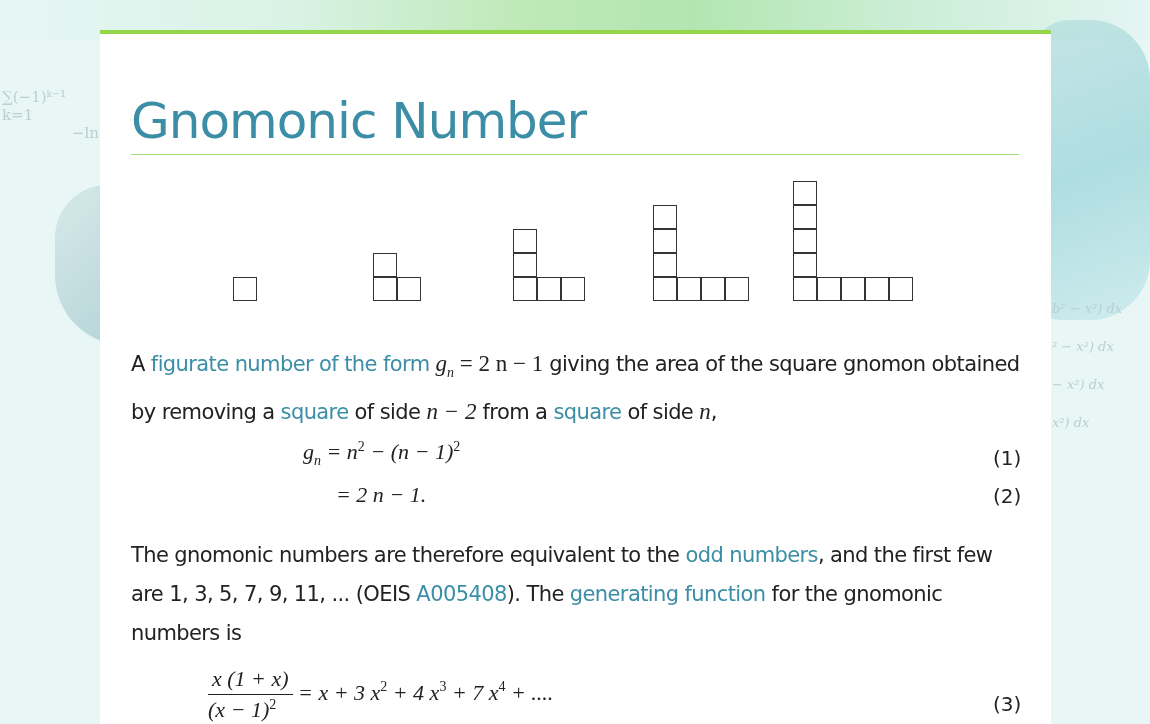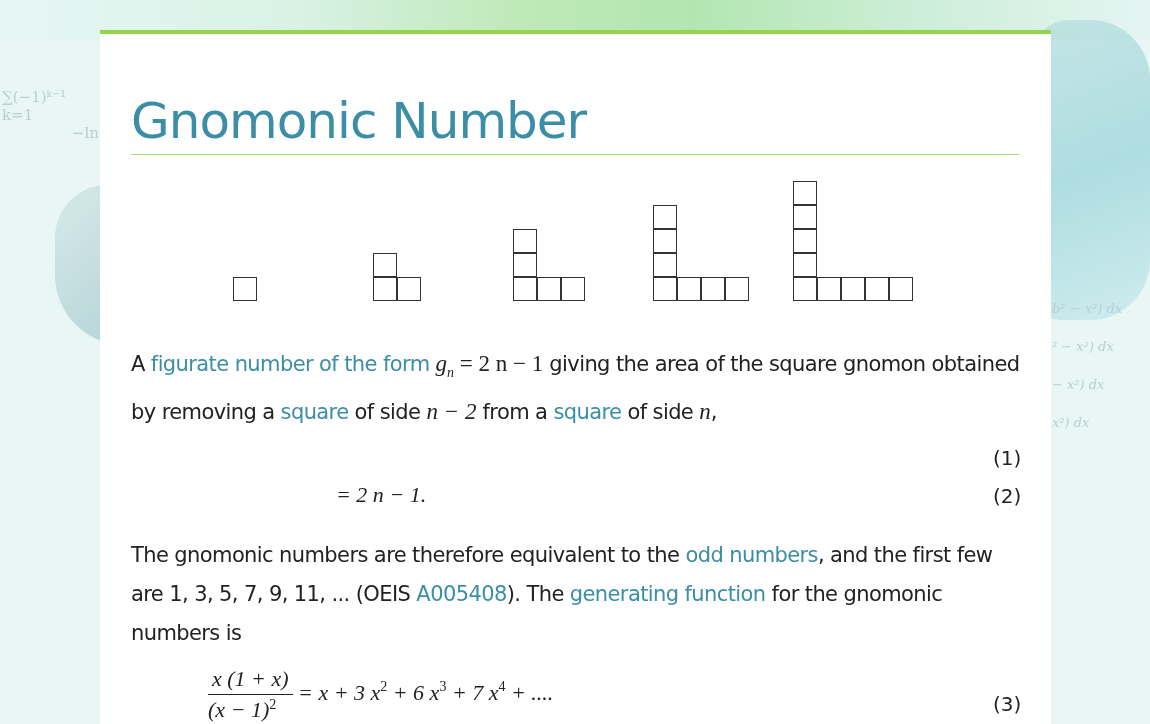--- a/index.html
+++ b/index.html
@@ -117,28 +117,31 @@
     <div class="cell" style="left:611px;top:100px"></div>
     <div class="cell" style="left:635px;top:100px"></div>
     <div class="cell" style="left:659px;top:100px"></div>
   </div>
 
   <div class="para" style="top:310px">
     <span>A </span><a href="#">figurate number of the form</a>
     <span class="m"><span>g</span><sub>n</sub></span><span class="mr"> = 2 n − 1</span><span> giving the area of the square gnomon obtained by removing a </span><a href="#">square</a><span> of side </span><span class="m">n − 2</span><span> from a </span><a href="#">square</a><span> of side </span><span class="m">n</span><span>,</span>
   </div>
 
+  <div class="eq" style="left:203px;top:405px">
+    <i>g</i><sub><i>n</i></sub><i> = n</i><sup>2</sup><i> − (n − 1)</i><sup>2</sup>
+  </div>
   <div class="eqnum" style="top:412px">(1)</div>
 
   <div class="eq" style="left:236px;top:448px">
     <i>= 2 n − 1.</i>
   </div>
   <div class="eqnum" style="top:450px">(2)</div>
 
   <div class="para" style="top:502px">
     <span>The gnomonic numbers are therefore equivalent to the </span><a href="#">odd numbers</a><span>, and the first few are 1, 3, 5, 7, 9, 11, ... (OEIS </span><a href="#">A005408</a><span>). The </span><a href="#">generating function</a><span> for the gnomonic numbers is</span>
   </div>
 
   <div class="eq" style="left:108px;top:632px">
-    <span class="frac"><span class="num"><i>x (1 + x)</i></span><span class="den"><i>(x − 1)</i><sup>2</sup></span></span><i> = x + 3 x</i><sup>2</sup><i> + 6 x</i><sup>3</sup><i> + 7 x</i><sup>4</sup><i> + ....</i>
+    <span class="frac"><span class="num"><i>x (1 + x)</i></span><span class="den"><i>(x − 1)</i><sup>2</sup></span></span><i> = x + 3 x</i><sup>2</sup><i> + 4 x</i><sup>3</sup><i> + 7 x</i><sup>4</sup><i> + ....</i>
   </div>
   <div class="eqnum" style="top:658px">(3)</div>
 </div>
 
 </body></html>

